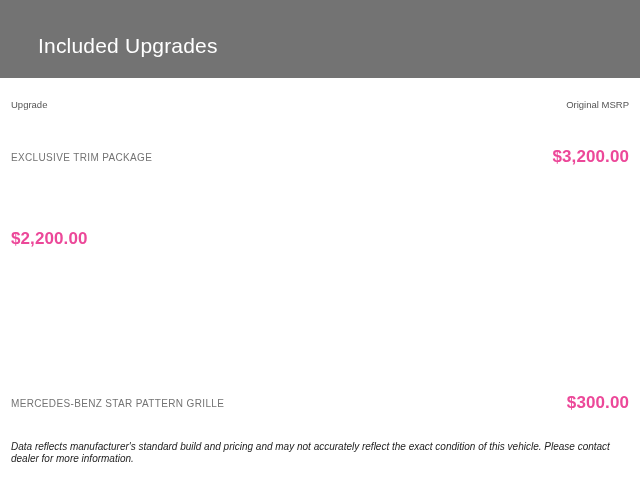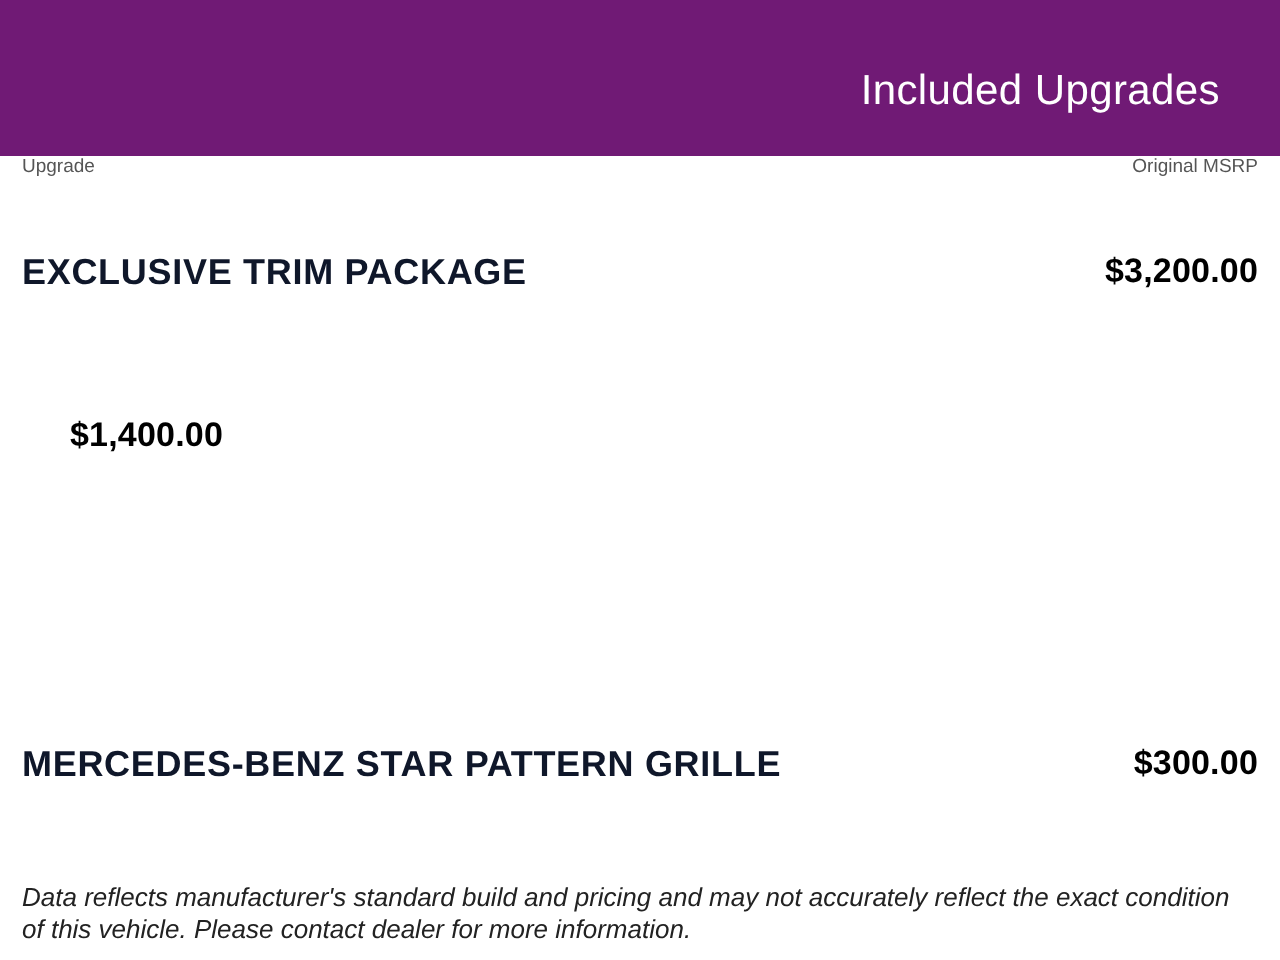--- a/index.html
+++ b/index.html
@@ -17,78 +17,78 @@
     height: 480px;
     background: #ffffff;
     overflow: hidden;
   }
   .header {
     position: absolute;
     top: 0;
     left: 0;
     width: 640px;
     height: 78px;
-    background: #701a75;
+    background: #737373;
     display: flex;
     align-items: center;
-    justify-content: flex-end;
+    padding-left: 38px;
   }
   .header-title {
     color: #ffffff;
     font-size: 21px;
     font-weight: 400;
     letter-spacing: 0.2px;
     padding-right: 30px;
     padding-top: 14px;
   }
   .table {
     position: absolute;
     top: 78px;
     left: 0;
     width: 640px;
     padding: 0 11px;
   }
   .col-head {
     display: flex;
     justify-content: space-between;
     align-items: flex-start;
+    padding-top: 21px;
     font-size: 9.5px;
     color: #555555;
     font-weight: 400;
   }
   .col-head .right { text-align: center; }
   .rows { margin-top: 6px; }
   .row {
     display: flex;
     justify-content: space-between;
     align-items: center;
     height: 82px;
   }
   .row-label {
-    font-size: 18px;
-    color: #0f172a;
-    font-weight: 700;
+    font-size: 10px;
+    color: #737373;
+    font-weight: 400;
     letter-spacing: 0.35px;
     text-transform: uppercase;
   }
   .row-price {
     font-size: 17px;
-    color: #000000;
+    color: #ec4899;
     font-weight: bold;
     letter-spacing: 0.1px;
     text-align: right;
     white-space: nowrap;
-    margin-left: 24px;
   }
   .disclaimer {
     position: absolute;
     left: 11px;
     right: 11px;
     top: 441px;
-    font-size: 13px;
+    font-size: 10px;
     font-style: italic;
     color: #222222;
     line-height: 1.2;
   }
 </style>
 </head>
 <body>
 
 <div class="page">
 
@@ -104,21 +104,21 @@
     </div>
 
     <div class="rows">
 
       <div class="row">
         <div class="row-label">EXCLUSIVE TRIM PACKAGE</div>
         <div class="row-price">$3,200.00</div>
       </div>
 
       <div class="row">
-        <div class="row-price">$1,400.00</div>
+        <div class="row-price">$2,200.00</div>
       </div>
 
       <div class="row">
       </div>
 
       <div class="row">
         <div class="row-label">MERCEDES-BENZ STAR PATTERN GRILLE</div>
         <div class="row-price">$300.00</div>
       </div>
 

